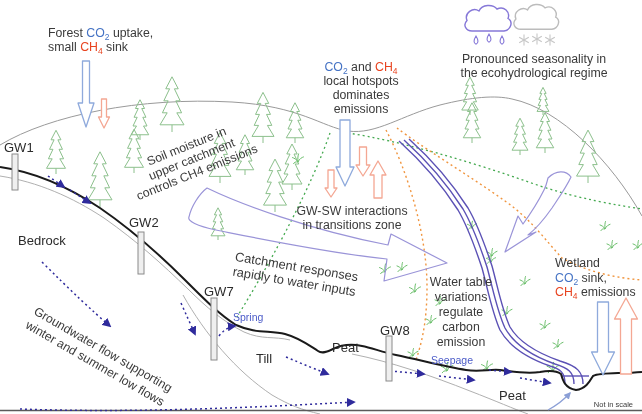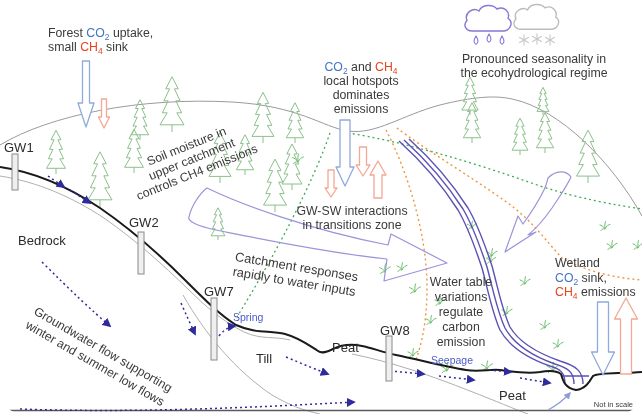--- a/index.html
+++ b/index.html
@@ -1,17 +1,17 @@
 <!DOCTYPE html>
 <html><head>
 <meta charset="utf-8">
 <style>
   html,body{margin:0;padding:0;background:#fff;}
   #figure{position:relative;width:642px;height:414px;background:#fff;overflow:hidden;
-          font-family:"Liberation Sans", sans-serif;border-radius:23px;}
+          font-family:"Liberation Sans", sans-serif;}
   svg{display:block;}
   text{font-family:"Liberation Sans", sans-serif;fill:#3a3a3a;}
   .note{font-size:12.3px;}
   .note13{font-size:12.8px;}
   .lbl{font-size:13px;fill:#2b2b2b;}
   .mid{text-anchor:middle;}
   .co2{fill:#4472c4;}
   .ch4{fill:#e8431f;}
   .sub{font-size:8.5px;}
   .wlabel{font-size:10.5px;fill:#4b5bc8;}

